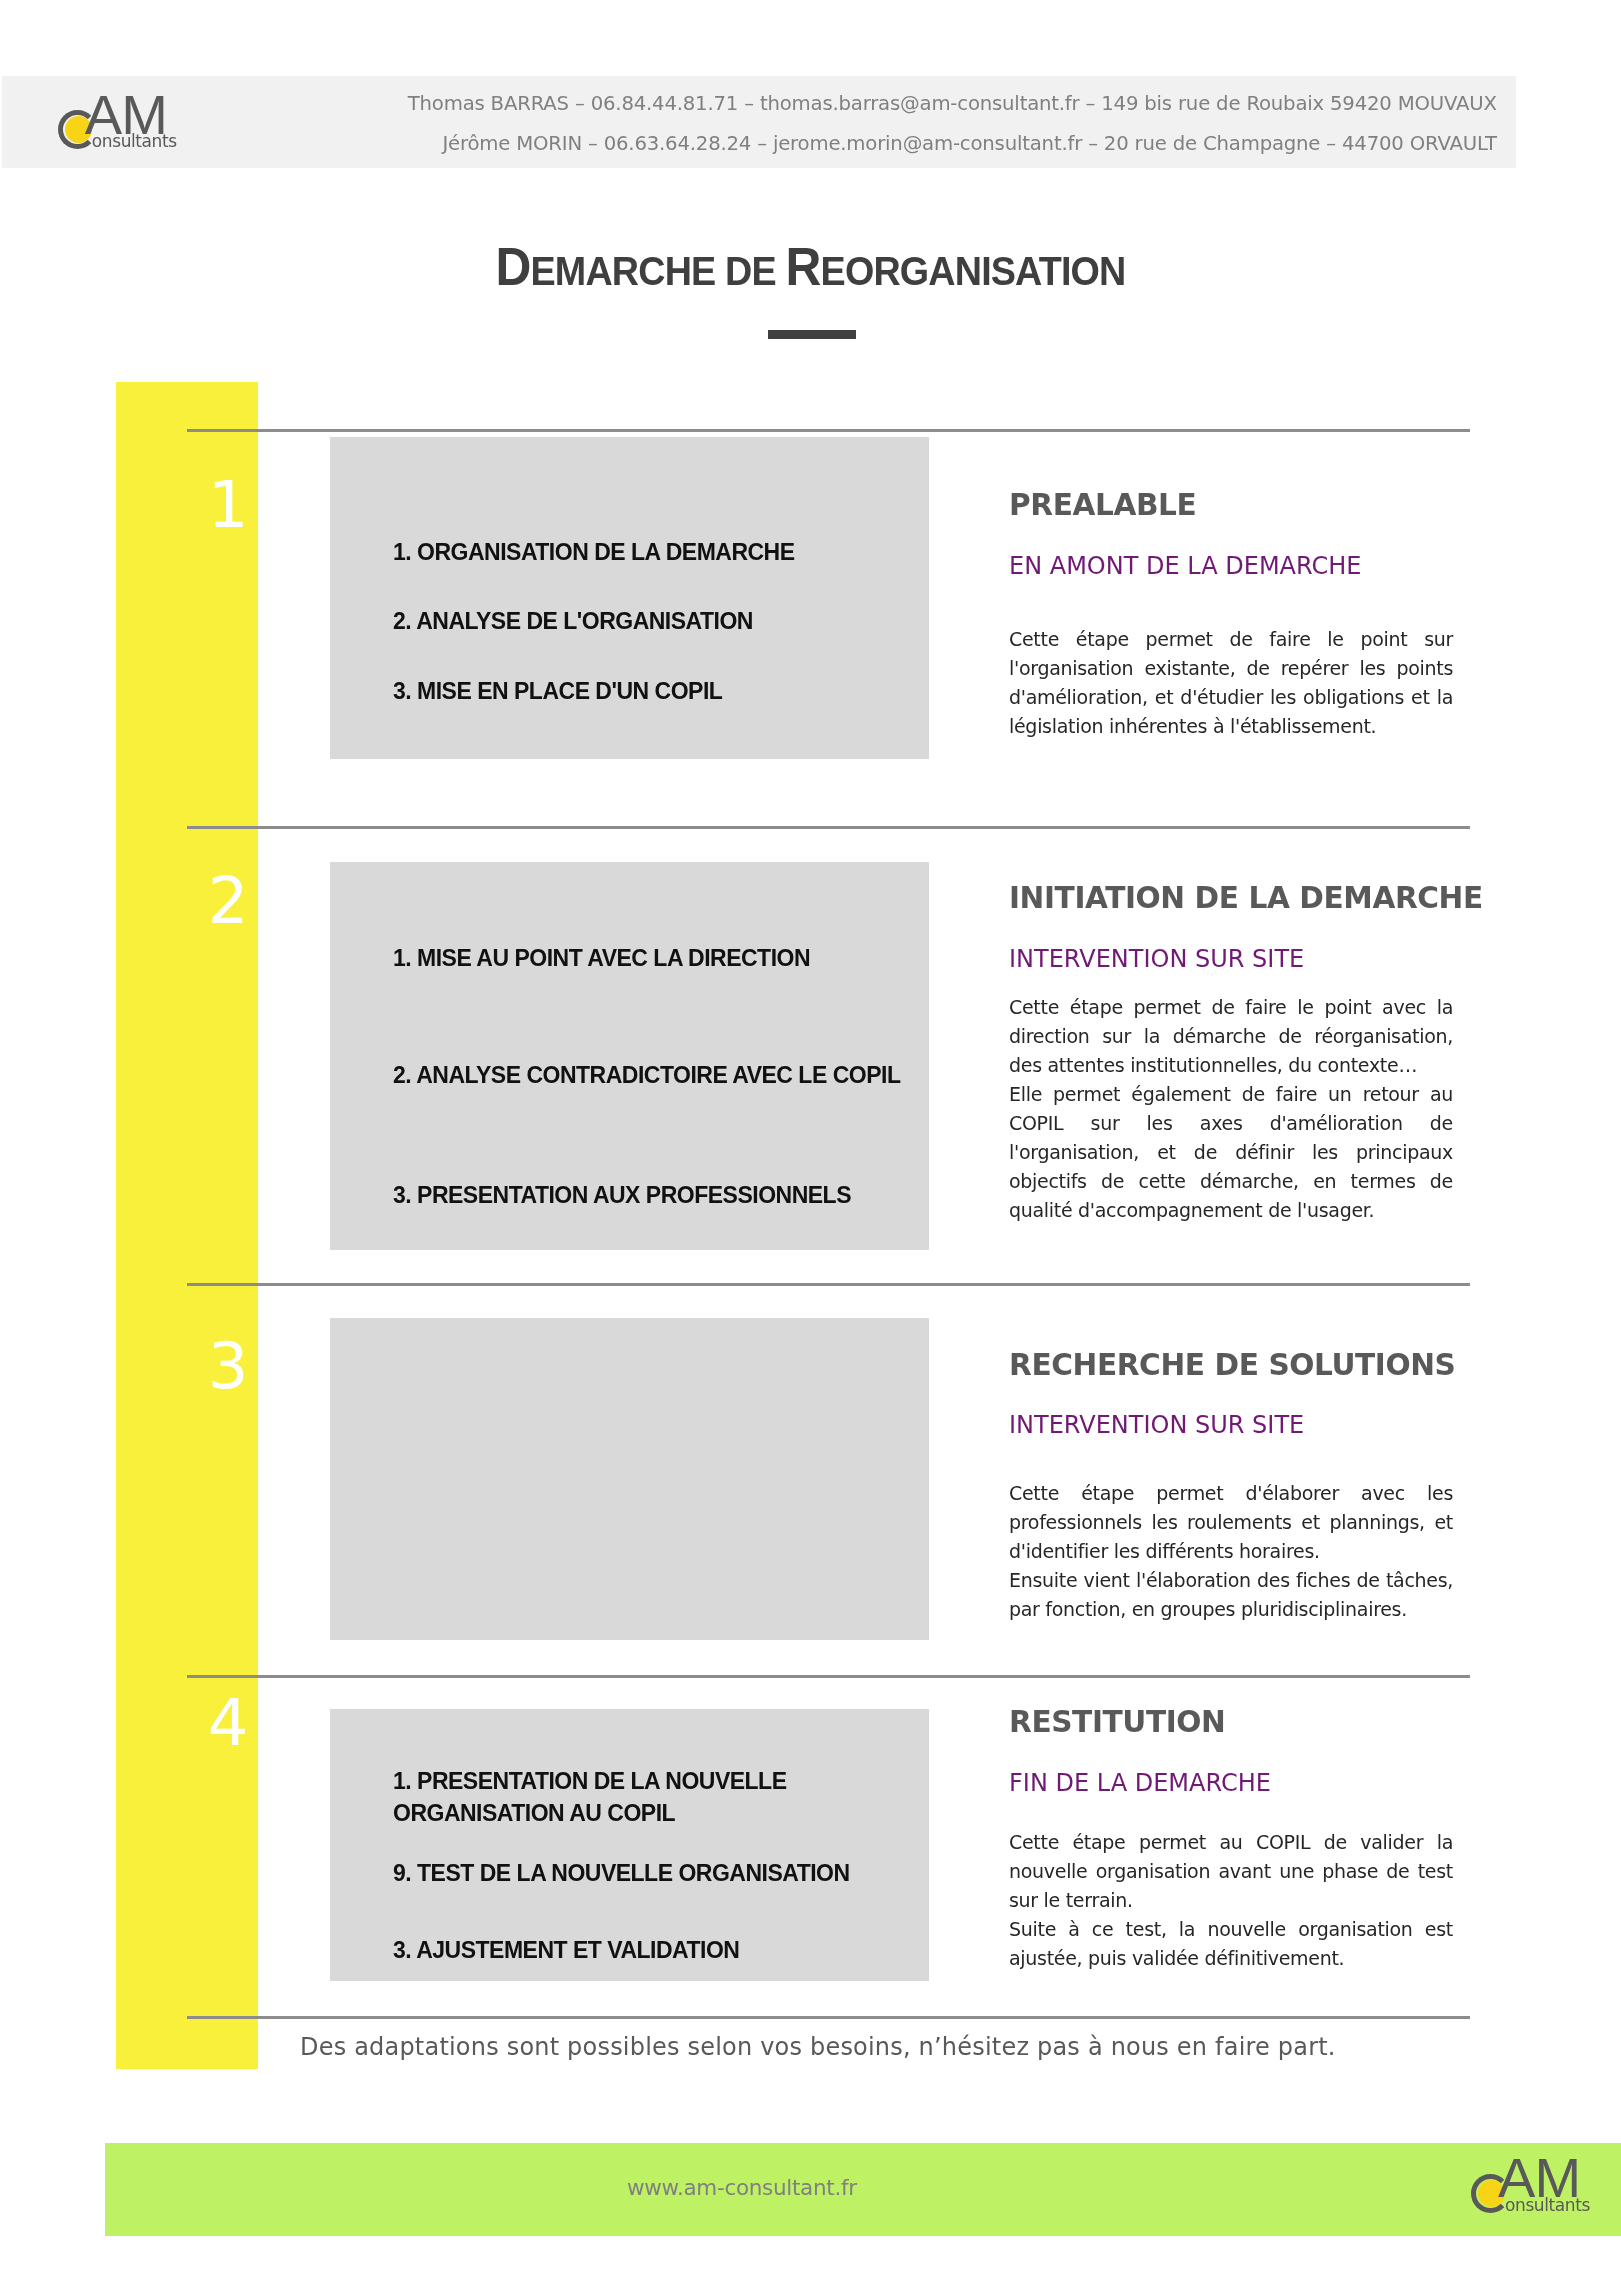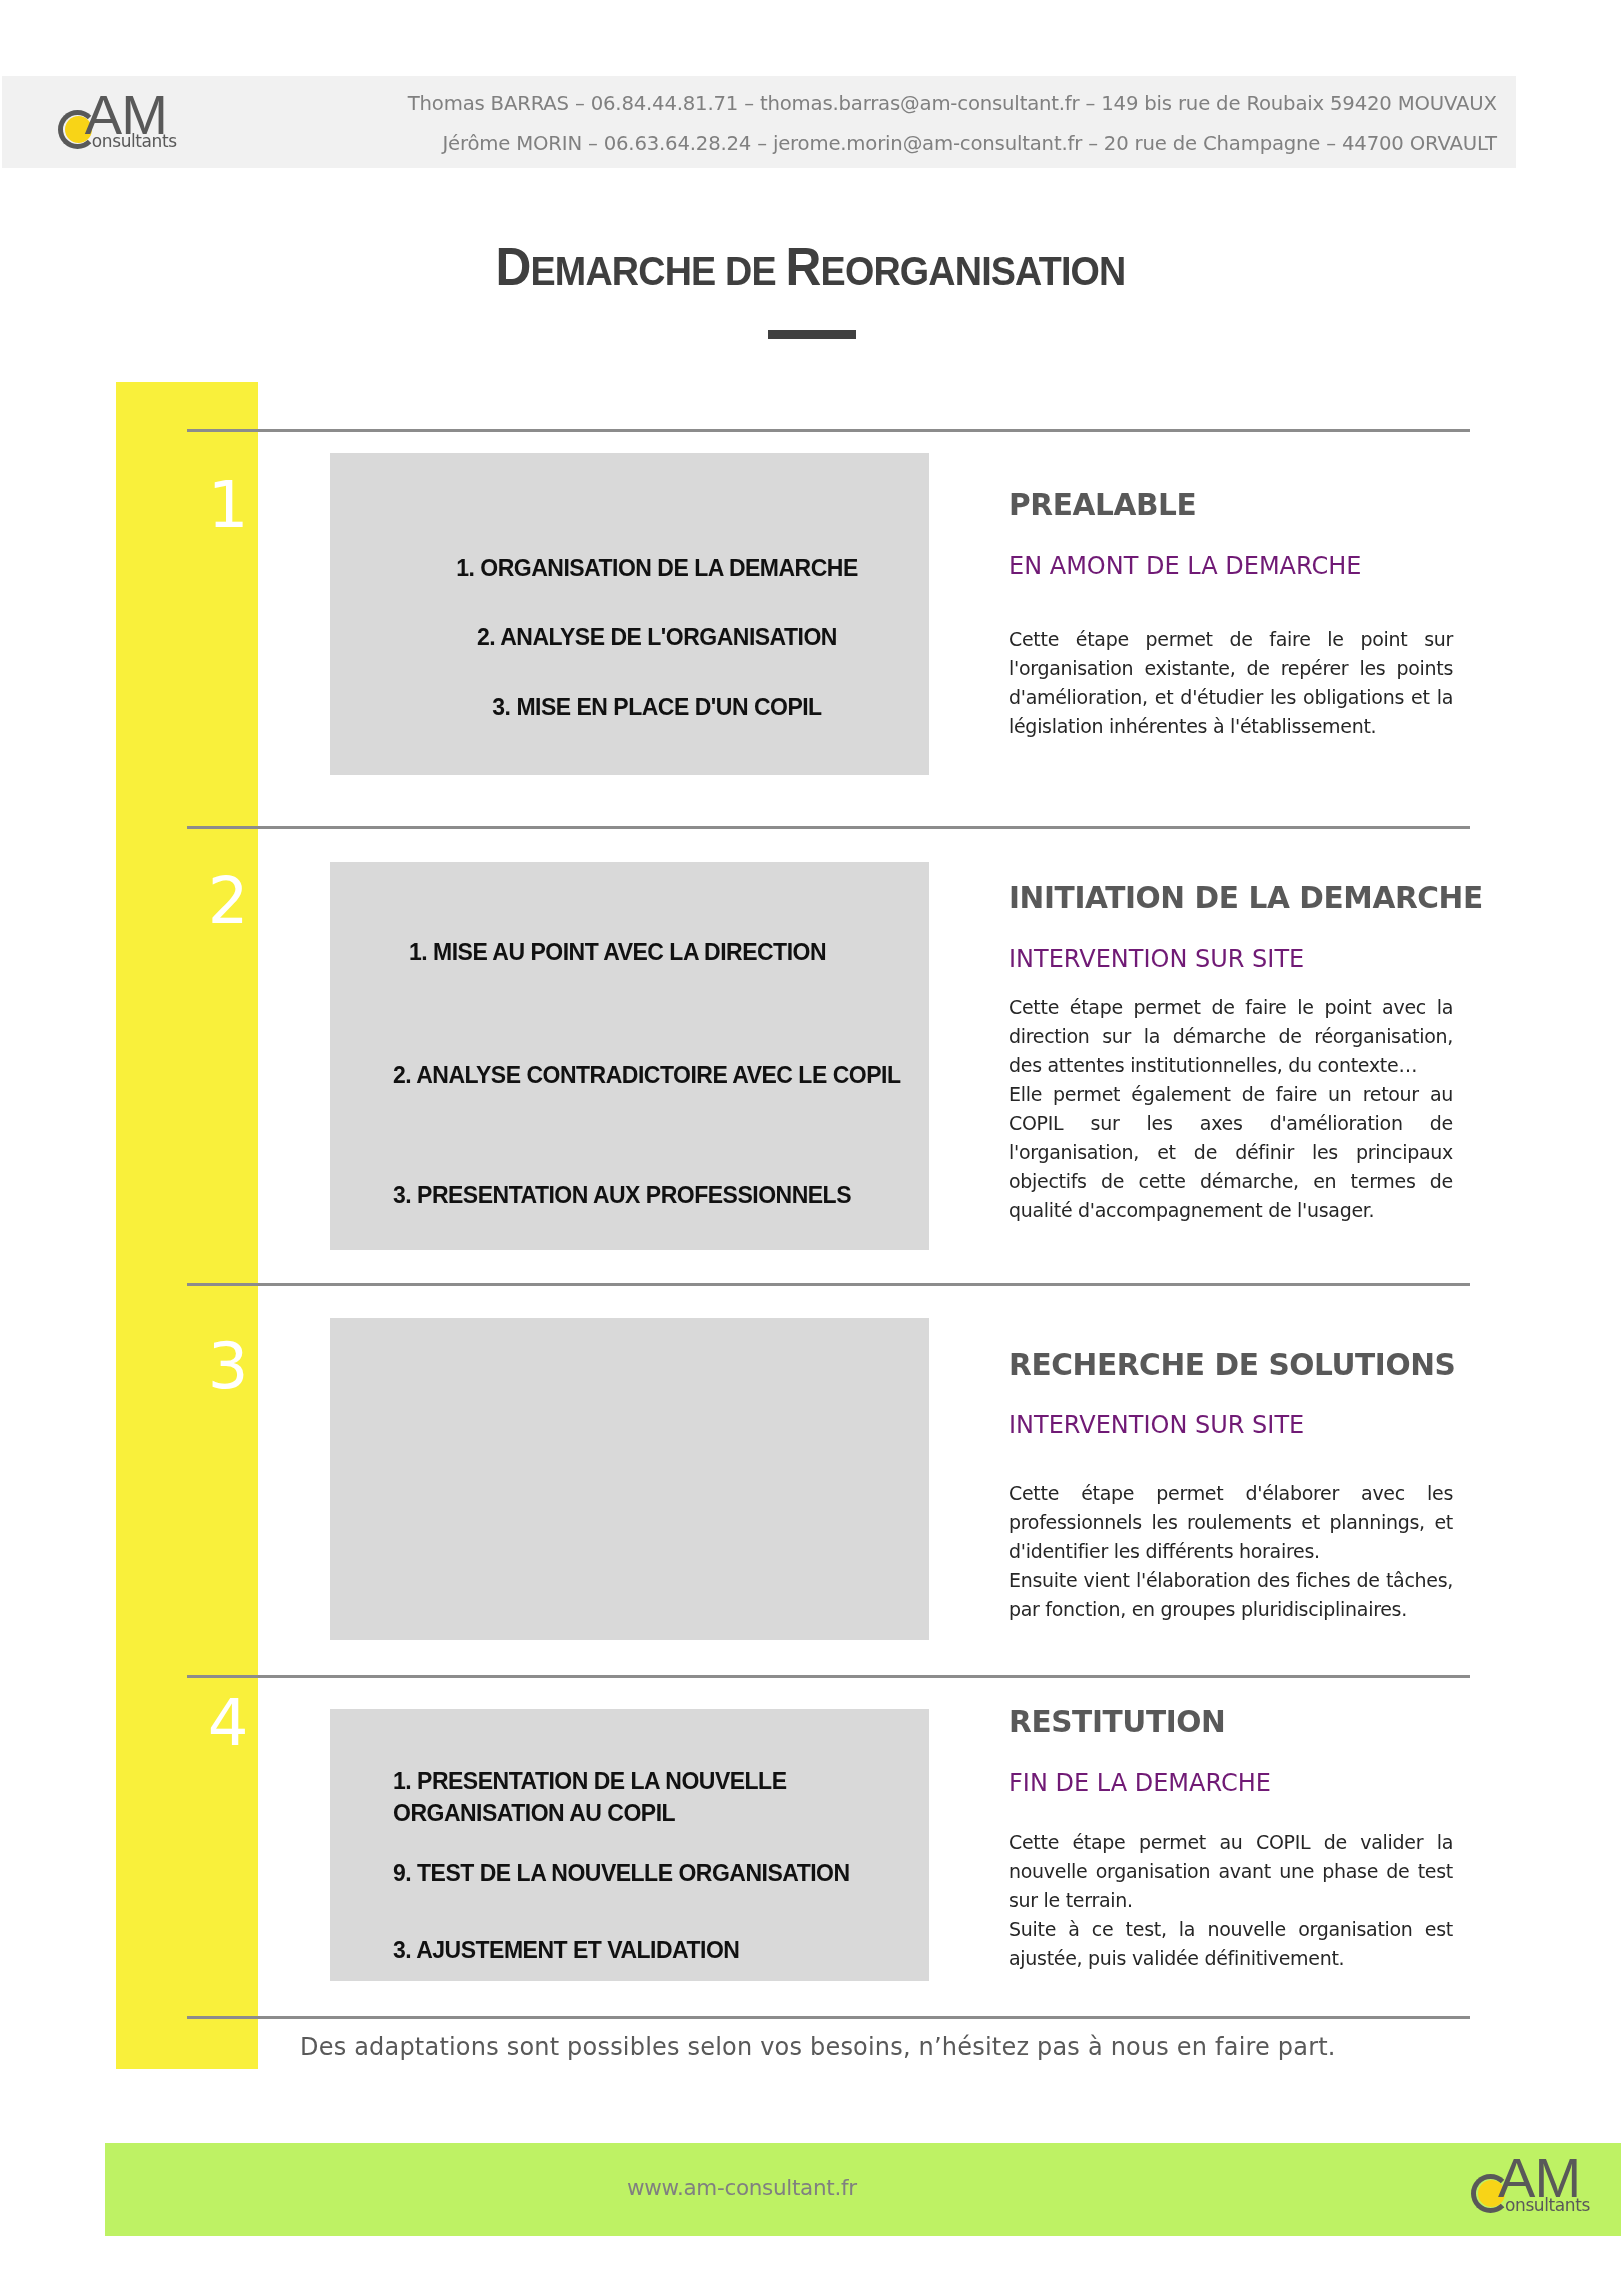--- a/index.html
+++ b/index.html
@@ -68,36 +68,36 @@
 <div class="abs yellow-bar"></div>
 
 <div class="abs divider" style="top:429px;"></div>
 <div class="abs divider" style="top:826px;"></div>
 <div class="abs divider" style="top:1283px;"></div>
 <div class="abs divider" style="top:1675px;"></div>
 <div class="abs divider" style="top:2016px;"></div>
 
 <section>
   <div class="abs step-number" style="top:473px;">1</div>
-  <div class="abs task-box" style="top:453px; height:322px;text-align:center;">
+  <div class="abs task-box" style="top:437px; height:322px;">
     <div class="task-item" style="top:99px;">1. ORGANISATION DE LA DEMARCHE</div>
     <div class="task-item" style="top:168px;">2. ANALYSE DE L'ORGANISATION</div>
     <div class="task-item" style="top:238px;">3. MISE EN PLACE D'UN COPIL</div>
   </div>
   <div class="abs step-heading" style="top:488px;">PREALABLE</div>
   <div class="abs step-sub" style="top:552px;">EN AMONT DE LA DEMARCHE</div>
   <div class="abs step-desc" style="top:625px;">
     <p>Cette étape permet de faire le point sur l'organisation existante, de repérer les points d'amélioration, et d'étudier les obligations et la législation inhérentes à l'établissement.</p>
   </div>
 </section>
 
 <section>
   <div class="abs step-number" style="top:869px;">2</div>
   <div class="abs task-box" style="top:862px; height:388px;">
-    <div class="task-item" style="top:74px;margin-left:16px;">1. MISE AU POINT AVEC LA DIRECTION</div>
+    <div class="task-item" style="top:80px;">1. MISE AU POINT AVEC LA DIRECTION</div>
     <div class="task-item" style="top:197px;">2. ANALYSE CONTRADICTOIRE AVEC LE COPIL</div>
     <div class="task-item" style="top:317px;">3. PRESENTATION AUX PROFESSIONNELS</div>
   </div>
   <div class="abs step-heading" style="top:881px;">INITIATION DE LA DEMARCHE</div>
   <div class="abs step-sub" style="top:945px;">INTERVENTION SUR SITE</div>
   <div class="abs step-desc" style="top:993px;">
     <p>Cette étape permet de faire le point avec la direction sur la démarche de réorganisation, des attentes institutionnelles, du contexte…</p>
     <p>Elle permet également de faire un retour au COPIL sur les axes d'amélioration de l'organisation, et de définir les principaux objectifs de cette démarche, en termes de qualité d'accompagnement de l'usager.</p>
   </div>
 </section>

